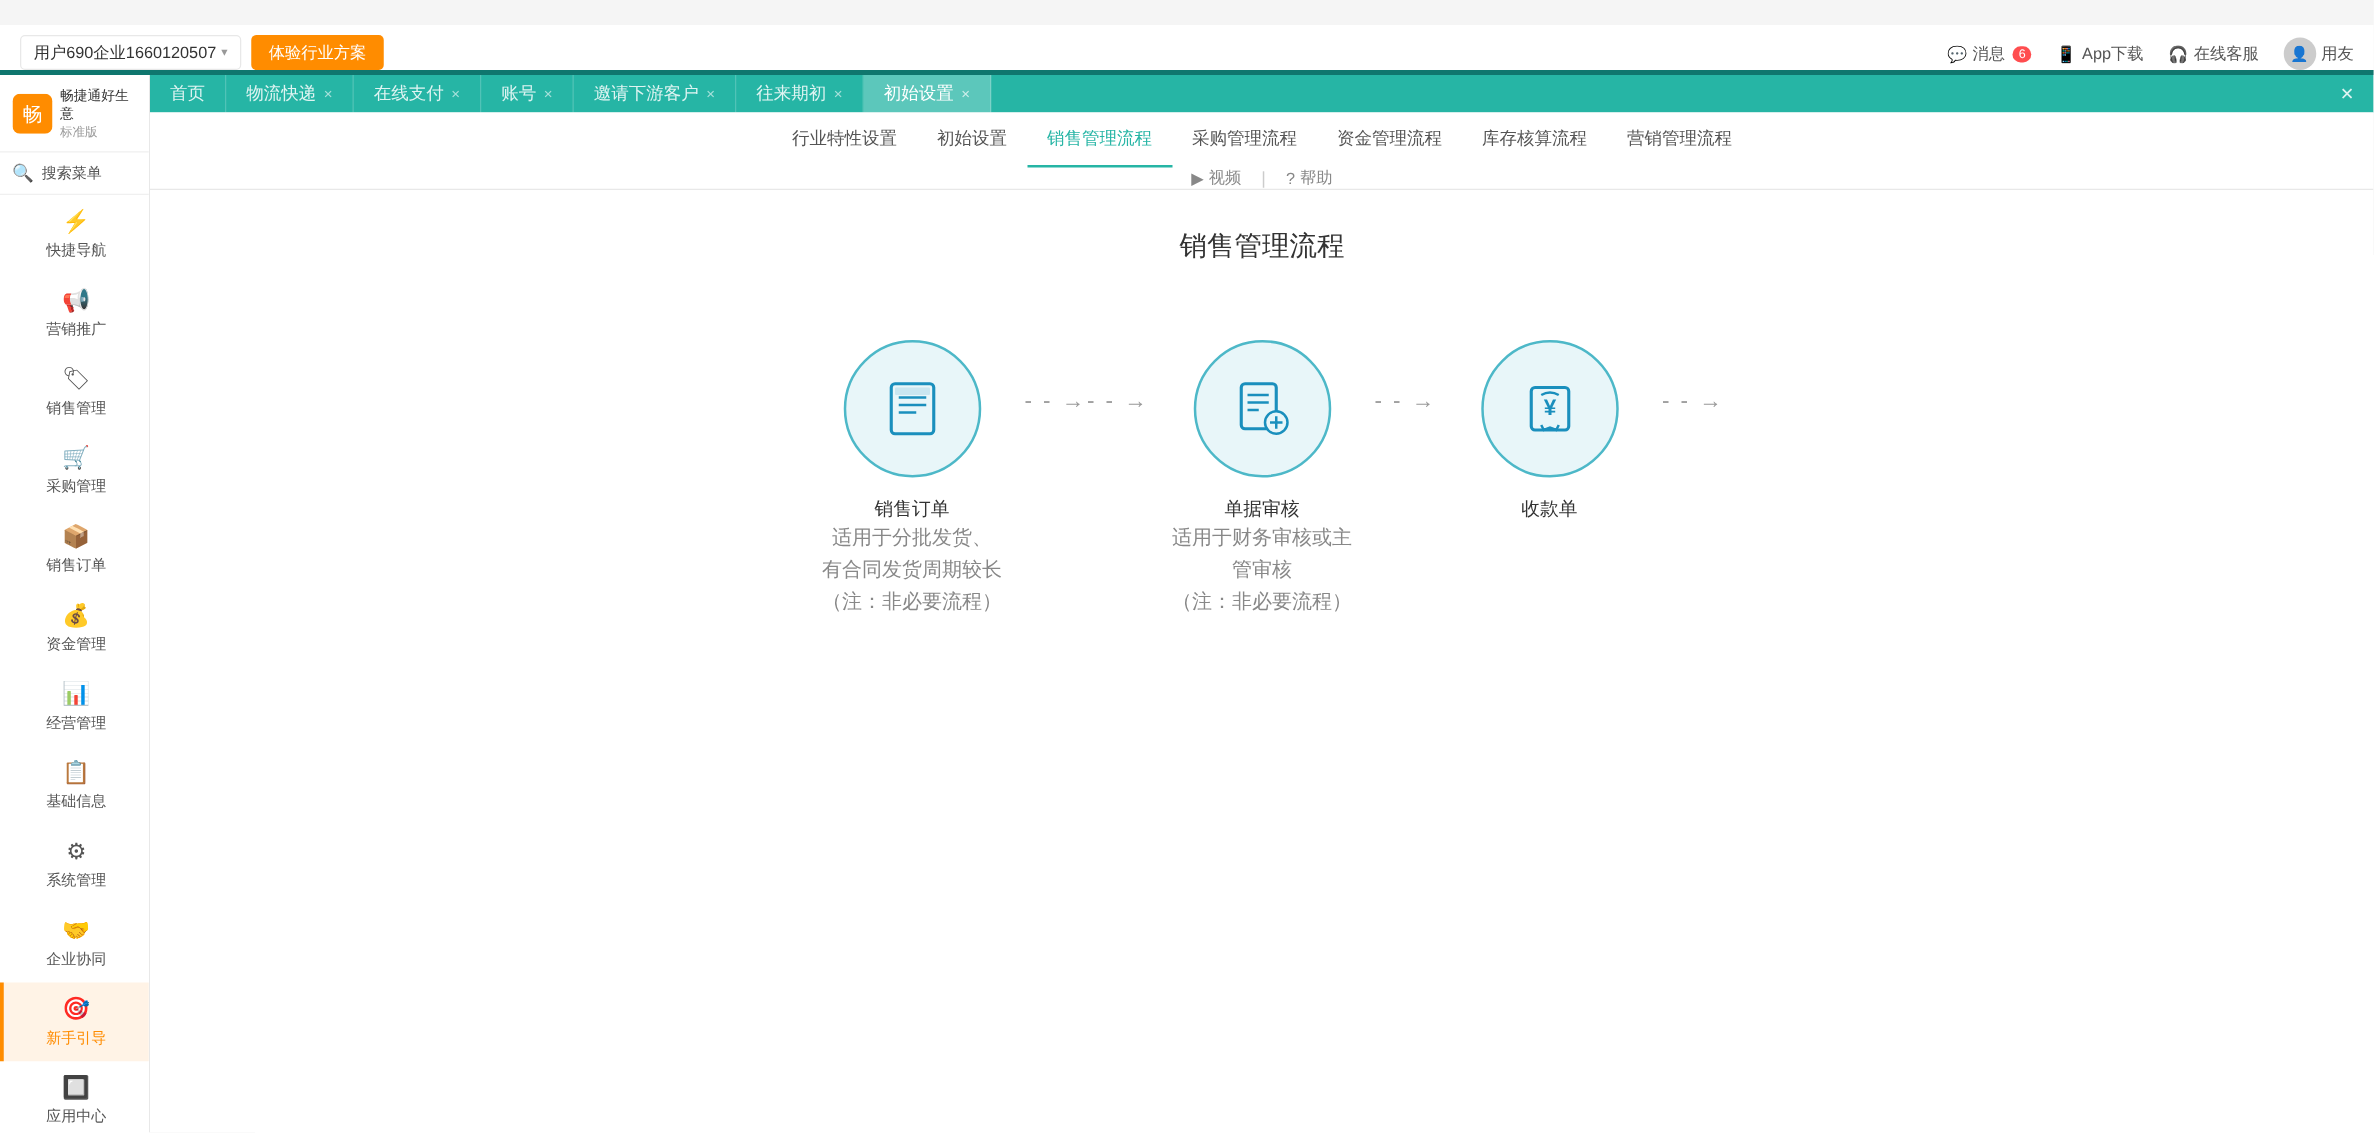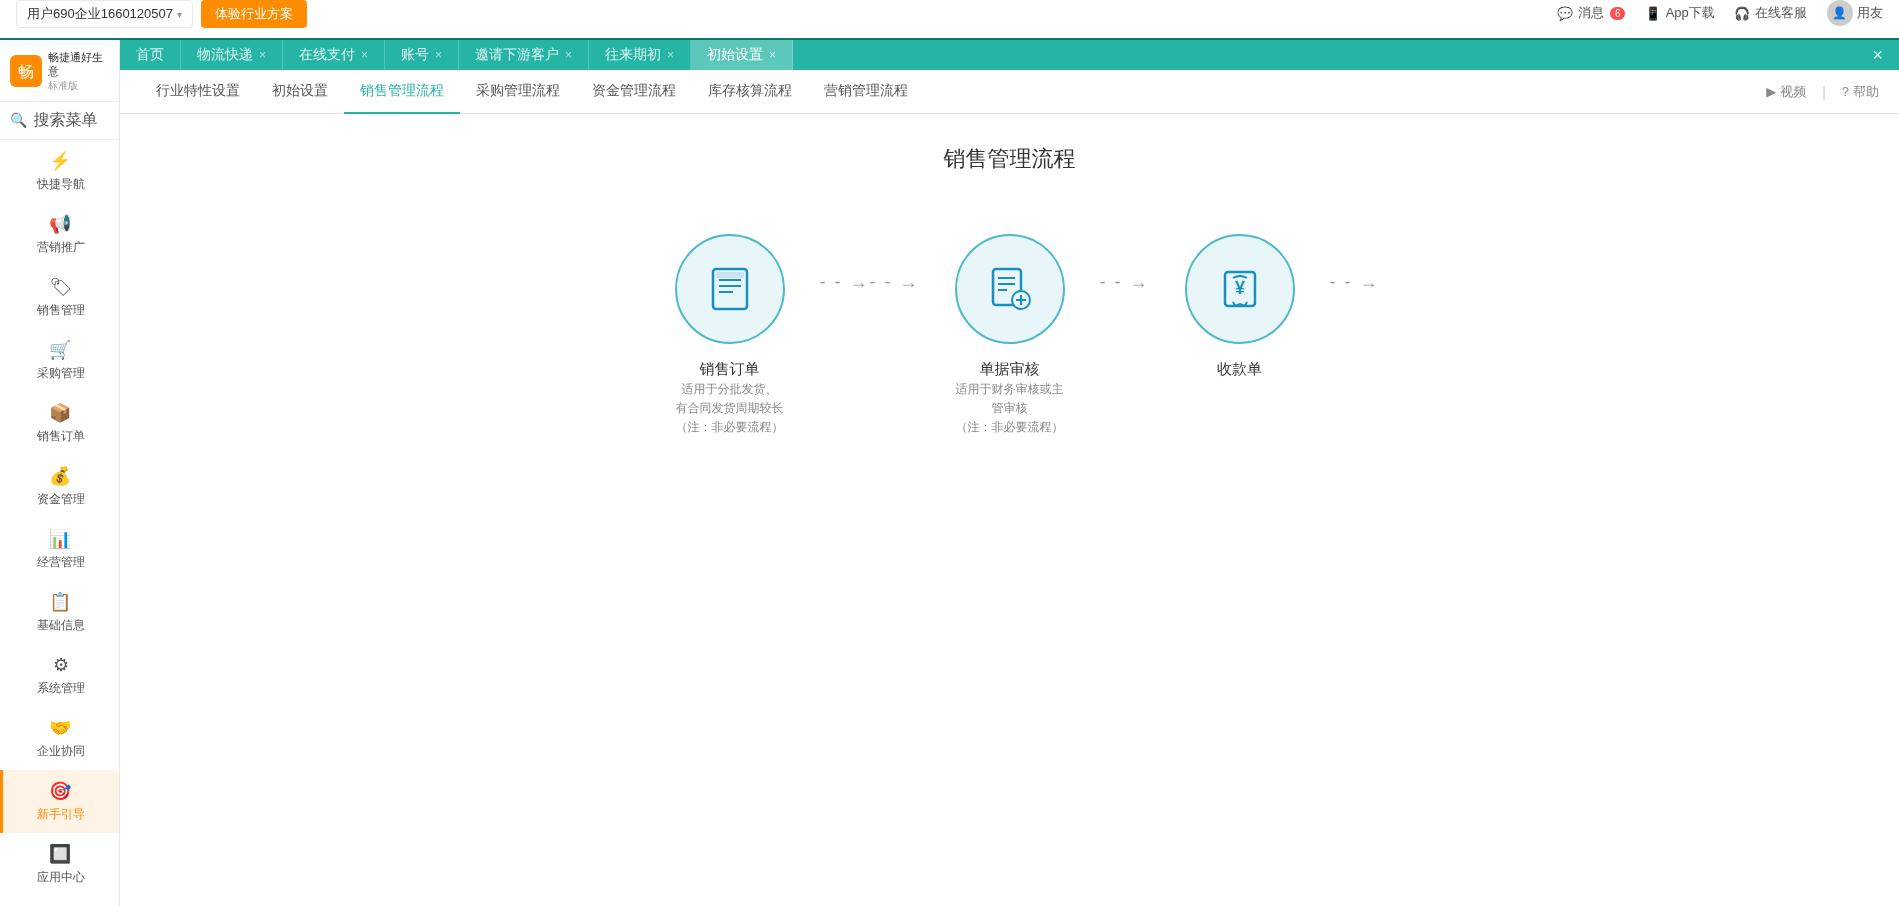--- a/index.html
+++ b/index.html
@@ -3,25 +3,26 @@
   <meta charset="utf-8">
   <style>
     * { margin: 0; padding: 0; box-sizing: border-box; }
     body { font-family: 'Microsoft YaHei', Arial, sans-serif; font-size: 14px; background: #f5f5f5; display: flex; flex-direction: column; height: 906px; overflow: hidden; }
 
     
     .top-bar {
       height: 40px;
       background: #fff;
       display: flex;
-      align-items: flex-start;
+      align-items: flex-end;
       justify-content: space-between;
       padding: 0 16px;
-      border-bottom: 2px solid #0f766e;
+      border-bottom: 4px solid #0f766e;
       flex-shrink: 0;
+      margin-top: 20px;
     }
     .top-bar-left { display: flex; align-items: center; gap: 8px; }
     .user-selector {
       display: flex; align-items: center; gap: 4px;
       border: 1px solid #e8e8e8; border-radius: 4px;
       padding: 4px 10px; cursor: pointer; background: #fff;
       font-size: 13px; color: #333;
     }
     .user-selector .chevron { color: #999; font-size: 10px; }
     .trial-btn {
@@ -98,20 +99,21 @@
     
     .sub-content { flex: 1; background: #fff; overflow-y: auto; }
 
     
     .sub-tabs {
       display: flex; align-items: center;
       padding: 0 20px;
       border-bottom: 1px solid #e8e8e8;
       background: #fff;
       justify-content: space-between;
+      flex-direction: column;
     }
     .sub-tabs-left { display: flex; }
     .sub-tab {
       padding: 12px 16px;
       cursor: pointer;
       color: #555;
       font-size: 14px;
       border-bottom: 2px solid transparent;
       margin-bottom: -1px;
     }
@@ -138,37 +140,37 @@
     .flow-circle {
       width: 110px; height: 110px; border-radius: 50%;
       border: 2px solid #4db8c8;
       background: #e8f6f9;
       display: flex; align-items: center; justify-content: center;
       margin-bottom: 16px;
       cursor: pointer;
     }
     .flow-circle svg { width: 50px; height: 50px; }
     .flow-label { font-size: 15px; color: #333; margin-bottom: 1px; text-align: center; }
-    .flow-desc { font-size: 12px; color: #888; text-align: center; line-height: 1.6; }
+    .flow-desc { font-size: 16px; color: #888; text-align: center; line-height: 1.6; }
     .flow-arrow {
       display: flex; align-items: center; justify-content: center;
       margin-top: 38px;
       flex-shrink: 0;
       width: 50px;
     }
     .arrow-dots { font-size: 18px; color: #999; letter-spacing: 2px; }
 
     
     .search-bar {
       display: flex; align-items: center; gap: 6px;
       padding: 8px 10px;
       border-bottom: 1px solid #f0f0f0;
       color: #555; cursor: pointer;
     }
-    .search-label { font-size: 16px; }
+    .search-label { font-size: 12px; }
   </style>
 </head>
 <body>
 
 <div class="top-bar">
   <div class="top-bar-left">
     <div class="user-selector">
       <span>用户690企业1660120507</span>
       <span class="chevron">▾</span>
     </div>

